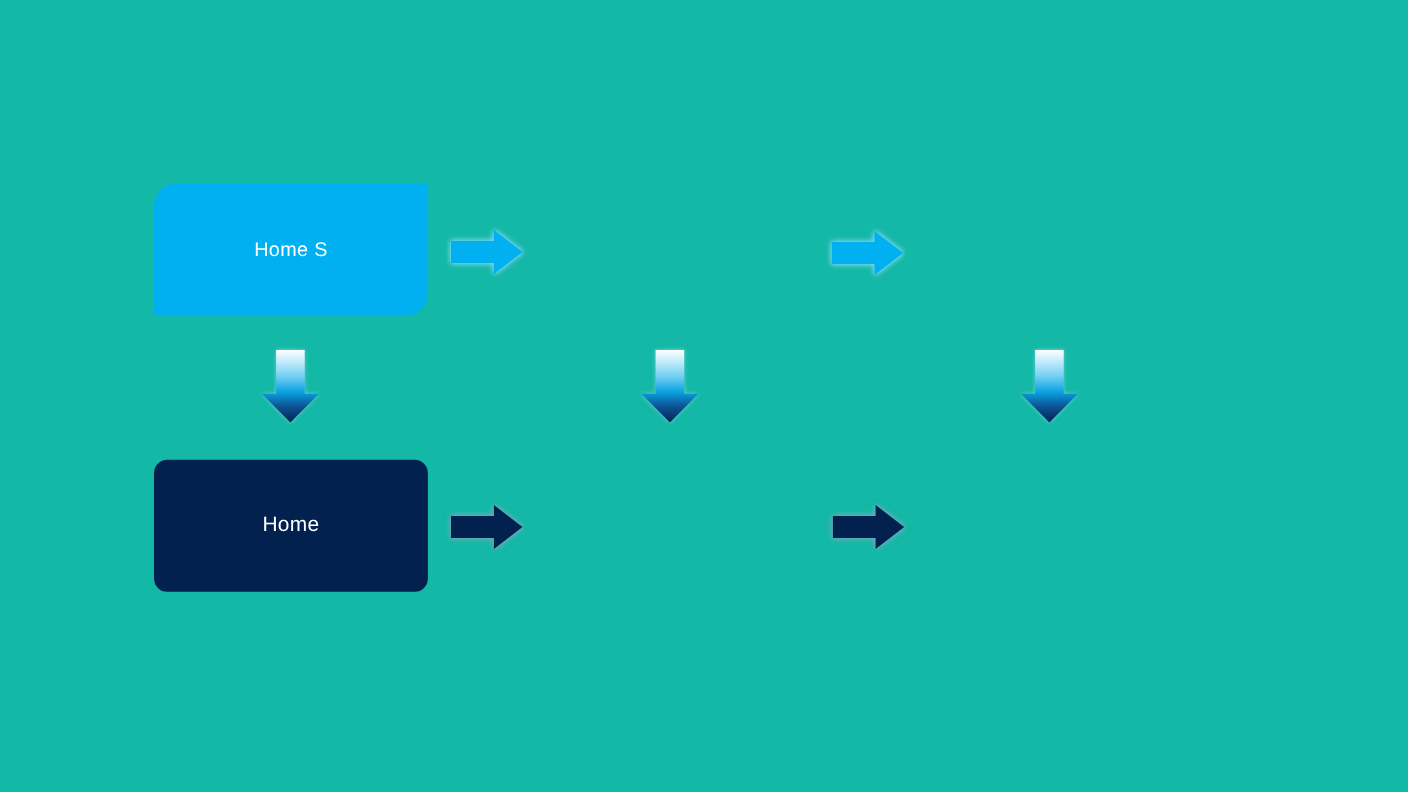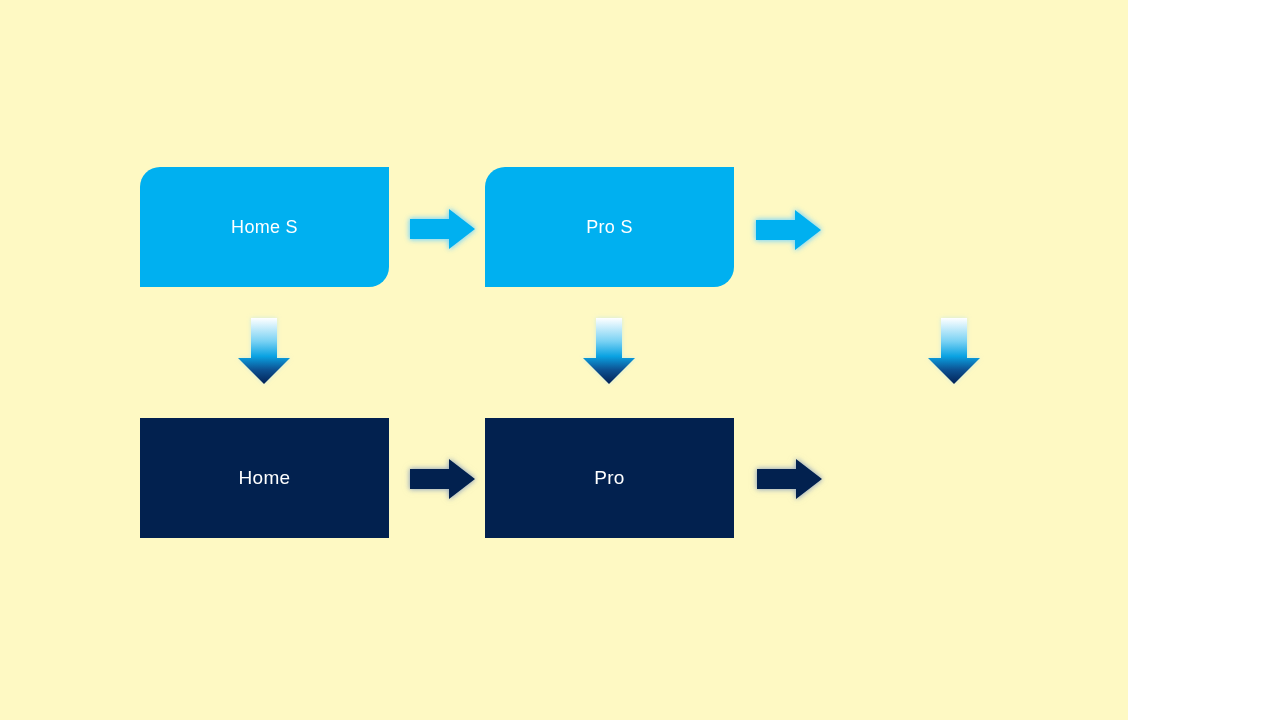--- a/index.html
+++ b/index.html
@@ -3,43 +3,43 @@
 <meta charset="utf-8">
 <style>
   html, body {
     margin: 0;
     padding: 0;
     background: #ffffff;
     font-family: "Liberation Sans", sans-serif;
   }
   .canvas {
     position: relative;
-    width: 1128px;
+    width: 1280px;
     height: 720px;
-    background: #fef9c3;
+    background: #14b8a6;
     overflow: hidden;
   }
   .box {
     position: absolute;
     width: 249px;
     height: 120px;
     display: flex;
     align-items: center;
     justify-content: center;
     box-sizing: border-box;
   }
   .box-top {
     top: 167px;
     background: #00B0F0;
     border-radius: 20px 0 20px 0;
   }
   .box-bottom {
     top: 418px;
     background: #02214F;
-    border-radius: 0;
+    border-radius: 12px;
   }
   .box-label {
     color: #ffffff;
     letter-spacing: 0.3px;
     text-align: center;
   }
   .box-top .box-label { font-size: 18px; }
   .box-bottom .box-label { font-size: 19px; }
   .arrow-right {
     position: absolute;
@@ -60,23 +60,20 @@
     filter: drop-shadow(0 0 2px rgba(170,225,250,0.55));
   }
 </style>
 </head>
 <body>
 
 <div class="canvas">
 
   <div class="box box-top" style="left:140px">
     <span class="box-label">Home S</span>
-  </div>
-  <div class="box box-top" style="left:485px">
-    <span class="box-label">Pro S</span>
   </div>
 
   <svg class="arrow-right cyan" style="left:410px;top:208px" viewBox="0 0 66 42" aria-hidden="true">
     <path d="M0,11 H39 V1 L65,21 L39,41 V31 H0 Z" fill="#00B0F0"></path>
   </svg>
   <svg class="arrow-right cyan" style="left:756px;top:209px" viewBox="0 0 66 42" aria-hidden="true">
     <path d="M0,11 H39 V1 L65,21 L39,41 V31 H0 Z" fill="#00B0F0"></path>
   </svg>
 
   <svg class="arrow-down" style="left:238px" viewBox="0 0 52 66" aria-hidden="true">
@@ -112,23 +109,20 @@
         <stop offset="0.78" stop-color="#0D5394"></stop>
         <stop offset="1" stop-color="#032155"></stop>
       </linearGradient>
     </defs>
     <path d="M13,0 H39 V40 H52 L26,66 L0,40 H13 Z" fill="url(#gradDownC)"></path>
   </svg>
 
   <div class="box box-bottom" style="left:140px">
     <span class="box-label">Home</span>
   </div>
-  <div class="box box-bottom" style="left:485px">
-    <span class="box-label">Pro</span>
-  </div>
 
   <svg class="arrow-right navy" style="left:410px;top:458px" viewBox="0 0 66 42" aria-hidden="true">
     <path d="M0,11 H39 V1 L65,21 L39,41 V31 H0 Z" fill="#02214F"></path>
   </svg>
   <svg class="arrow-right navy" style="left:757px;top:458px" viewBox="0 0 66 42" aria-hidden="true">
     <path d="M0,11 H39 V1 L65,21 L39,41 V31 H0 Z" fill="#02214F"></path>
   </svg>
 
 </div>
 

